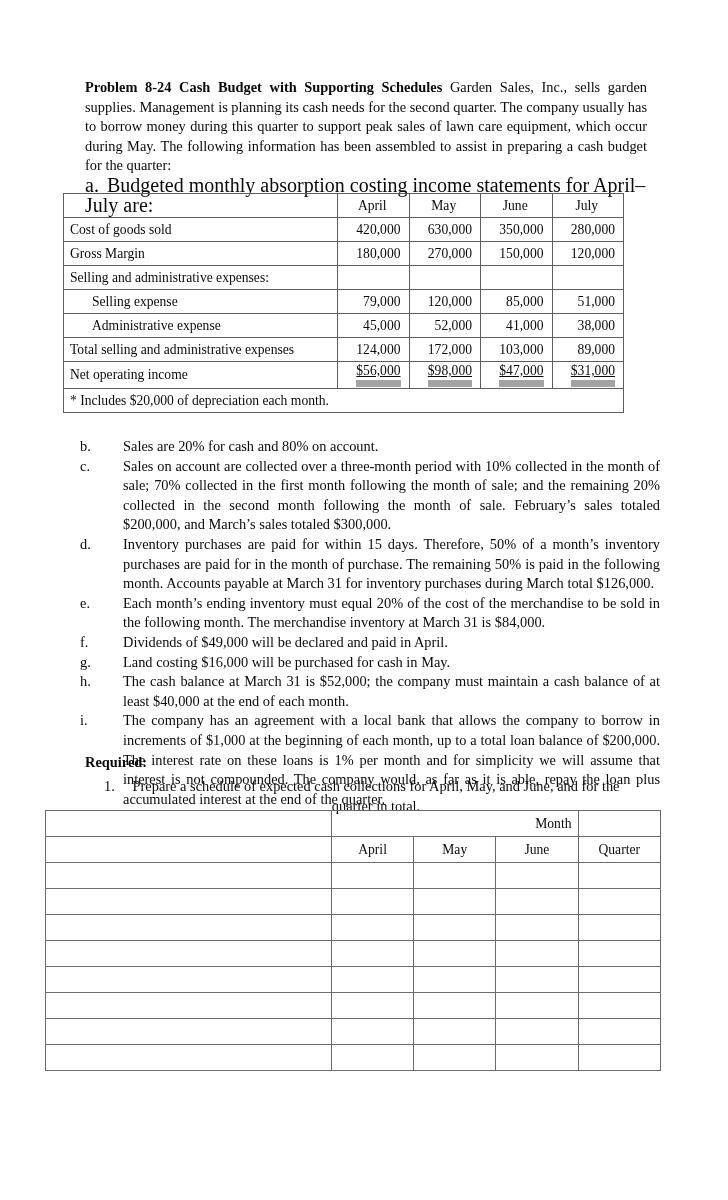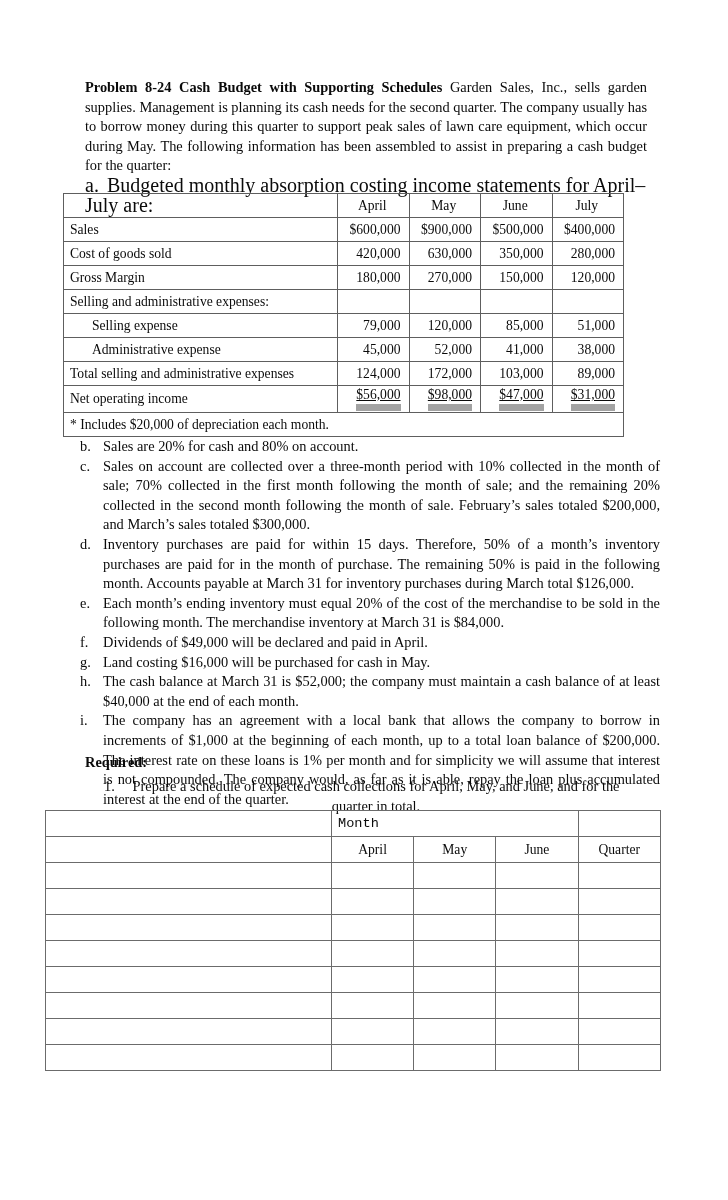--- a/index.html
+++ b/index.html
@@ -98,20 +98,21 @@
     margin-bottom: 0px;
   }
   .alpha-list .mk {
     flex: 0 0 23px;
     text-align: left;
   }
   .alpha-list .tx {
     flex: 1 1 auto;
     text-align: justify;
     text-justify: inter-word;
+    margin-left: 20px;
   }
   .alpha-list .tx.nojust { text-align: left; }
 
   
   .required {
     position: absolute;
     left: 85px;
     top: 753px;
     font-size: 14.4px;
     font-weight: bold;
@@ -144,21 +145,21 @@
   }
   .ans-table td {
     border: 1px solid #6b6b6b;
     height: 26px;
     padding: 1px 6px;
     font-weight: normal;
     vertical-align: middle;
   }
   .ans-table .lbl { width: 286px; }
   .ans-table .col { width: 82.5px; text-align: center; }
-  .ans-table .month-head { text-align: left; font-family: Liberation Mono, monospace; }
+  .ans-table .month-head { text-align: right; }
   .ans-table .blank { height: 26px; }
 </style>
 </head>
 <body>
 
 <div class="page">
 
   <div class="intro">
     <b>Problem 8-24 Cash Budget with Supporting Schedules</b><span> Garden Sales, Inc., sells garden supplies. Management is planning its cash needs for the second quarter. The company usually has to borrow money during this quarter to support peak sales of lawn care equipment, which occur during May. The following information has been assembled to assist in preparing a cash budget for the quarter:</span>
   </div>
@@ -171,27 +172,20 @@
     <thead>
       <tr>
         <td class="lbl"></td>
         <td class="num" style="text-align:center">April</td>
         <td class="num" style="text-align:center">May</td>
         <td class="num" style="text-align:center">June</td>
         <td class="num" style="text-align:center">July</td>
       </tr>
     </thead>
     <tbody>
-      <tr>
-        <td class="lbl">Sales</td>
-        <td class="num">$600,000</td>
-        <td class="num">$900,000</td>
-        <td class="num">$500,000</td>
-        <td class="num">$400,000</td>
-      </tr>
       <tr>
         <td class="lbl">Cost of goods sold</td>
         <td class="num"><span class="u1">420,000</span></td>
         <td class="num"><span class="u1">630,000</span></td>
         <td class="num"><span class="u1">350,000</span></td>
         <td class="num"><span class="u1">280,000</span></td>
       </tr>
       <tr>
         <td class="lbl">Gross Margin</td>
         <td class="num"><span class="u1">180,000</span></td>

